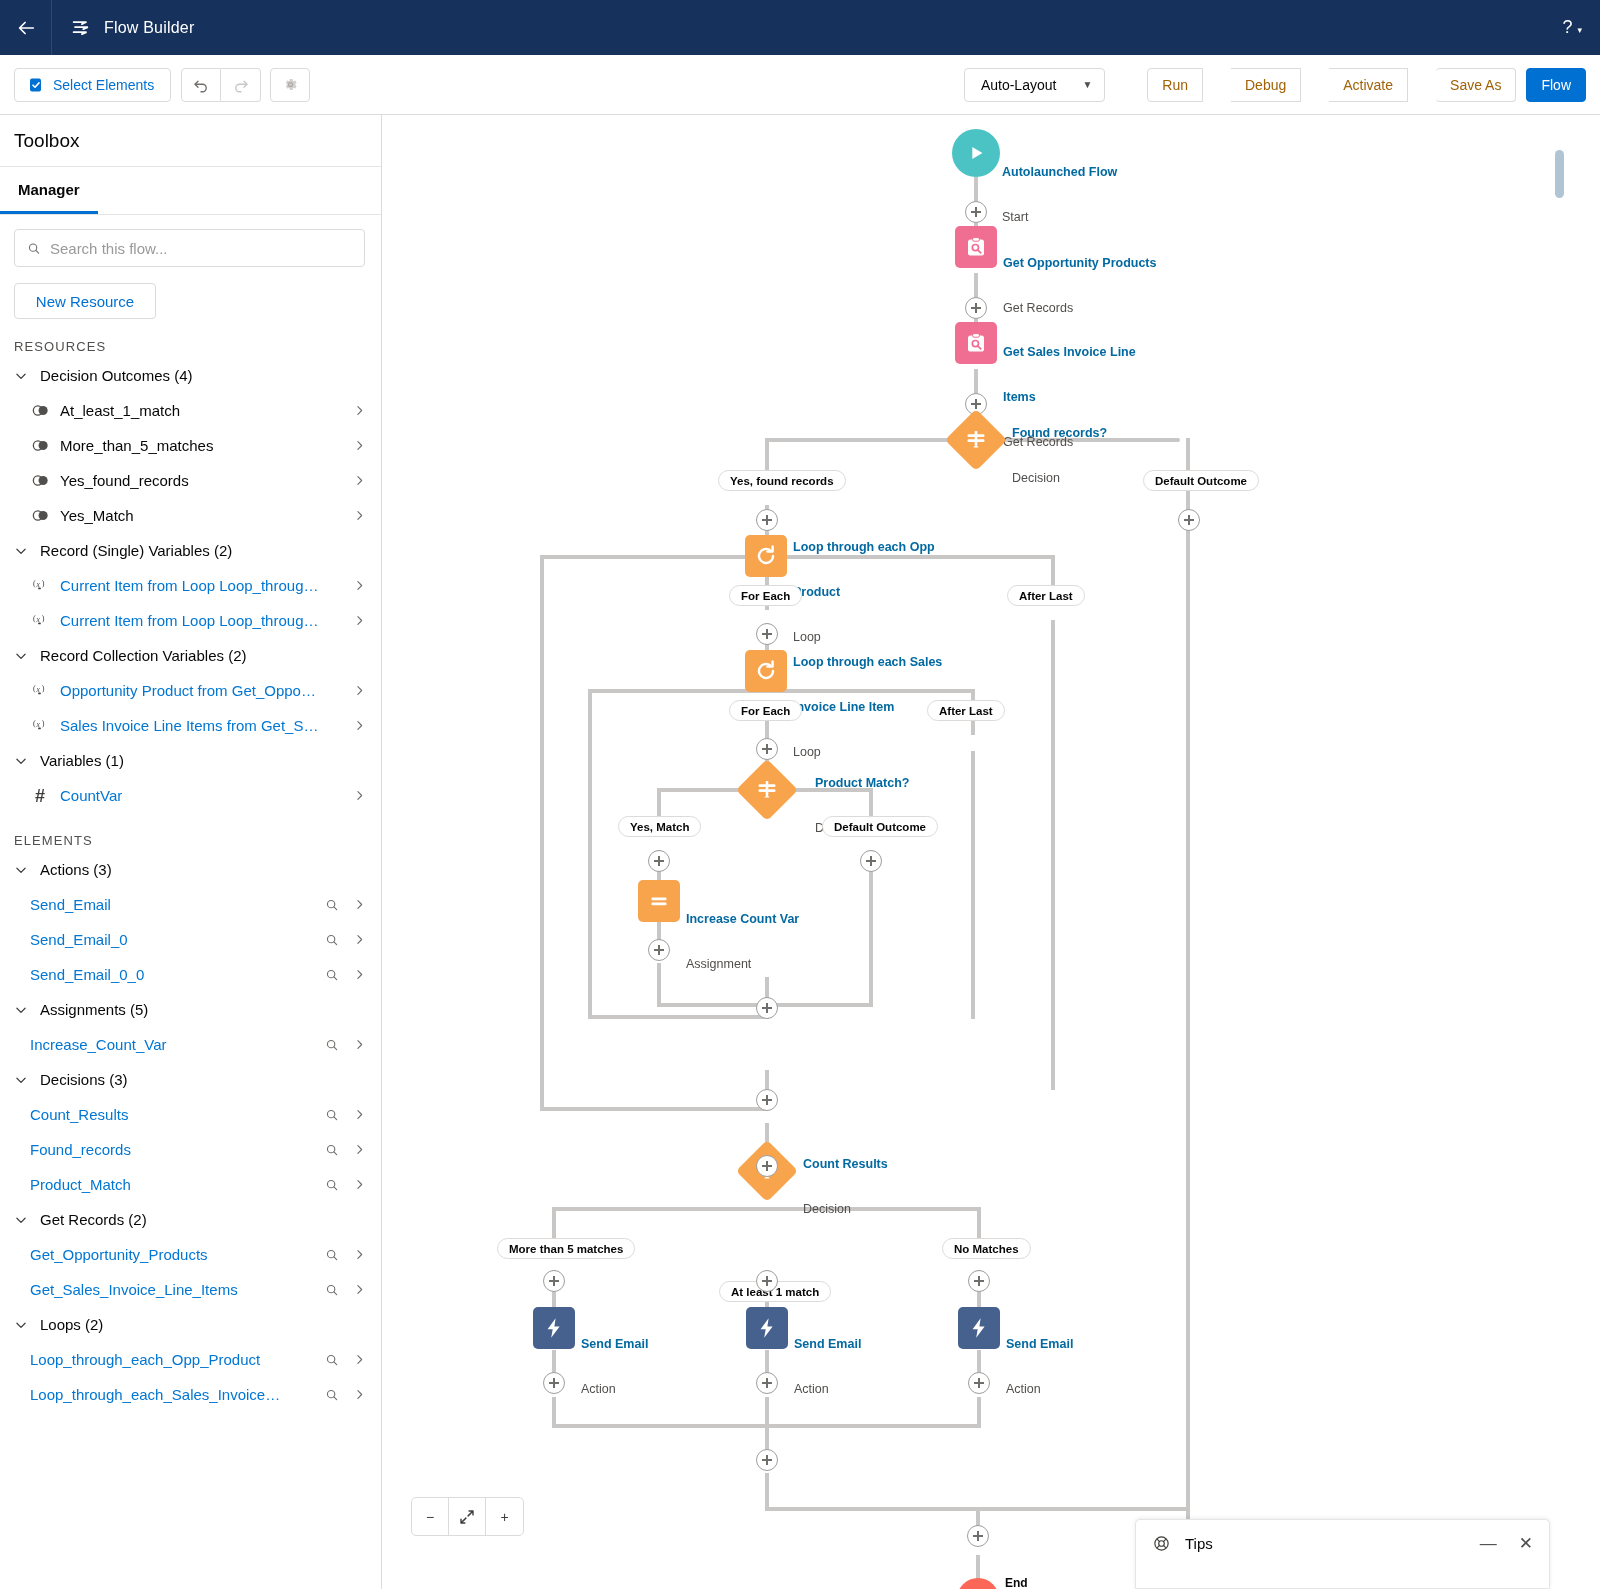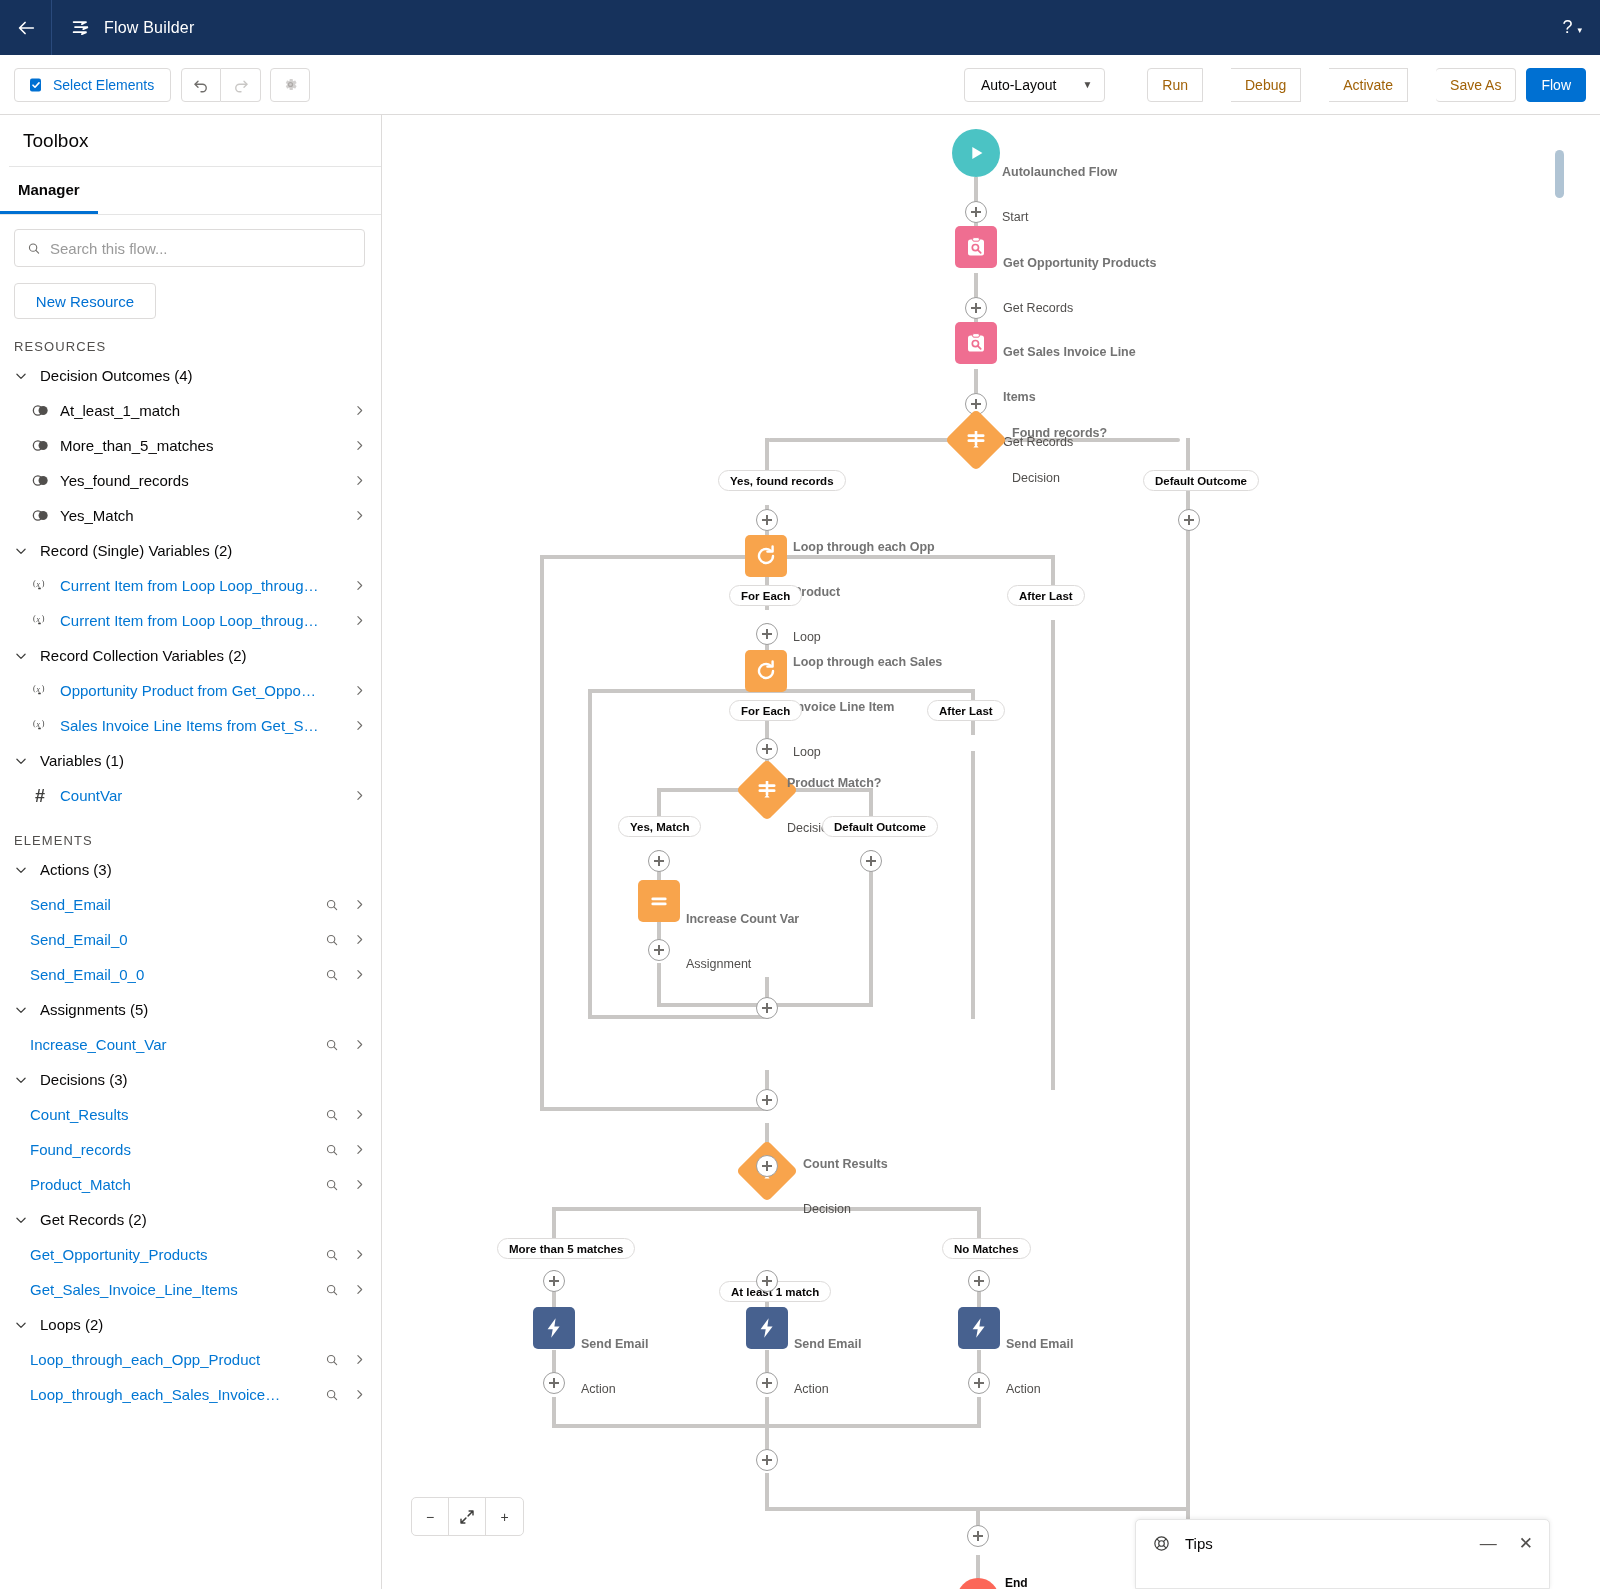--- a/index.html
+++ b/index.html
@@ -65,21 +65,21 @@
   .btn-group .btn.primary{ border-radius:4px; margin-left:10px; border-left:1px solid #0070d2;}
   .btn-group .btn.saveas{ border-radius:4px 4px 4px 4px;text-align:right;}
 
   
   .sidebar{
     position:absolute; left:0; top:115px; width:382px; height:1474px;
     background:#fff; border-right:1px solid #dddbda; overflow:hidden;
   }
   .sb-title{
     height:52px; display:flex; align-items:center; padding-left:14px;
-    font-size:19px; color:#080707; border-bottom:1px solid #e5e5e5;margin-left:9px;
+    font-size:19px; color:#080707; border-bottom:1px solid #e5e5e5;
   }
   .sb-tabs{ height:48px; border-bottom:1px solid #e5e5e5; display:flex; padding-left:0; }
   .sb-tab{
     display:flex; align-items:center; padding:0 18px; font-size:15px; font-weight:bold;
     color:#080707; border-bottom:3px solid #0070d2; cursor:pointer;
   }
   .sb-search{
     margin:14px 16px 0 14px; height:38px; border:1px solid #dddbda; border-radius:4px;
     display:flex; align-items:center; gap:9px; padding:0 12px;
   }
@@ -118,21 +118,21 @@
   
   .canvas{
     position:absolute; left:382px; top:115px; width:1218px; height:1474px;
     background:#fff; overflow:hidden;
   }
   .conn{ position:absolute; background:#c9c7c5; }
   .node{ position:absolute; }
   .n-label{
     position:absolute; left:44px; top:-4px; white-space:pre; line-height:15px;
   }
-  .n-name{ font-size:12.5px; font-weight:bold; color:#737373; }
+  .n-name{ font-size:12.5px; font-weight:bold; color:#0369a1; }
   .n-type{ font-size:12.5px; color:#514f4d; }
   .sq{
     width:42px; height:42px; border-radius:5px; display:flex;
     align-items:center; justify-content:center;
   }
   .sq.pink{ background:#ef6e91; }
   .sq.orange{ background:#f8a44c; }
   .sq.navy{ background:#47618f; }
   .circ{
     width:48px; height:48px; border-radius:50%; display:flex;
@@ -787,21 +787,21 @@
 
     <div class="node" style="left:363px; top:653px;">
       <div class="diamond">
         <svg width="24" height="24" viewBox="0 0 24 24">
           <rect x="3.5" y="6.3" width="17" height="2.7" rx="1.3" fill="#fff"></rect>
           <rect x="3.5" y="11.3" width="17" height="2.7" rx="1.3" fill="#fff"></rect>
           <rect x="10.7" y="3" width="2.6" height="14" fill="#fff"></rect>
           <path d="M12 16.2l2.6 3.4H9.4z" fill="#fff"></path>
         </svg>
       </div>
-      <div class="n-label" style="left:42px; top:-22px;">
+      <div class="n-label" style="left:70px; top:-22px;">
         <div class="n-name">Product Match?</div>
         <div class="n-type">Decision</div>
       </div>
     </div>
     <div class="pill" style="left:236px; top:701px;">Yes, Match</div>
     <div class="pill" style="left:440px; top:701px;">Default Outcome</div>
     <div class="plus" style="left:266px; top:735px;"></div>
     <div class="plus" style="left:478px; top:735px;"></div>
 
     <div class="node" style="left:256px; top:765px;">

